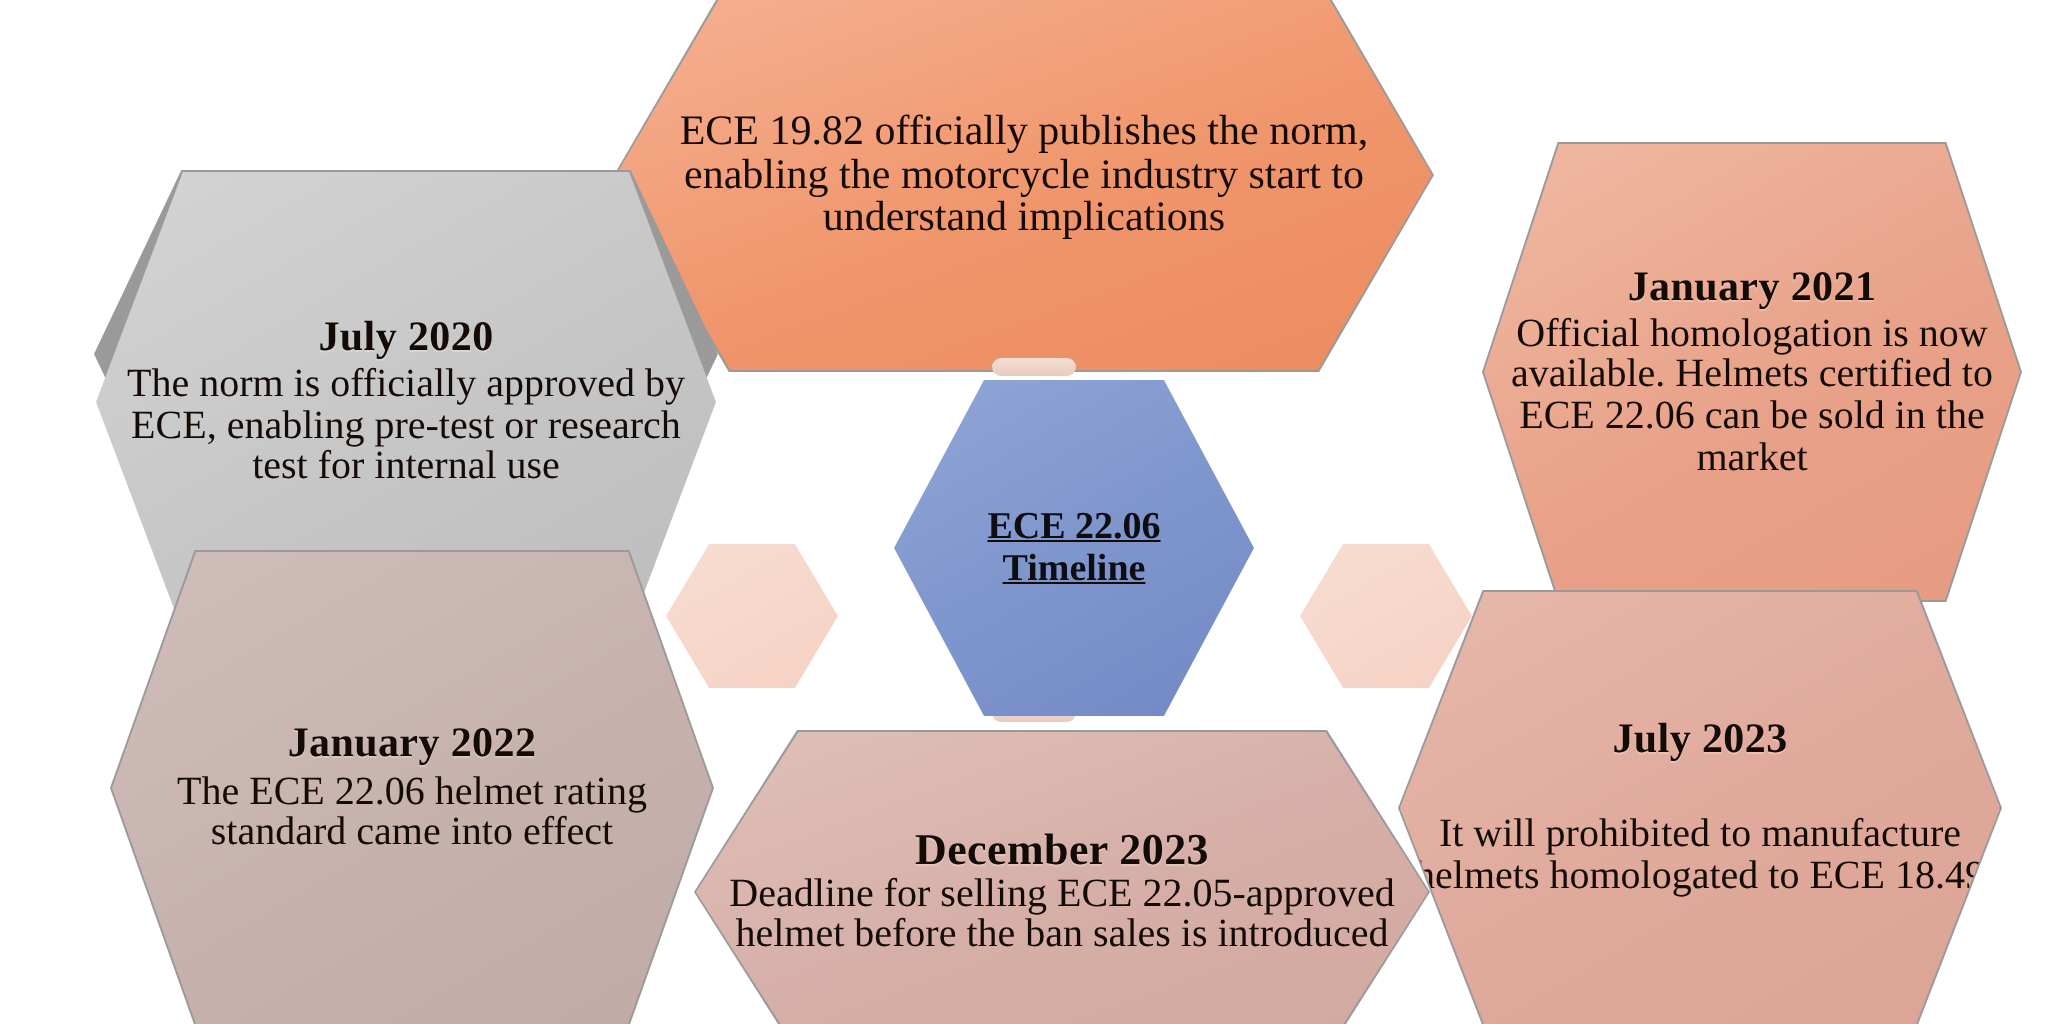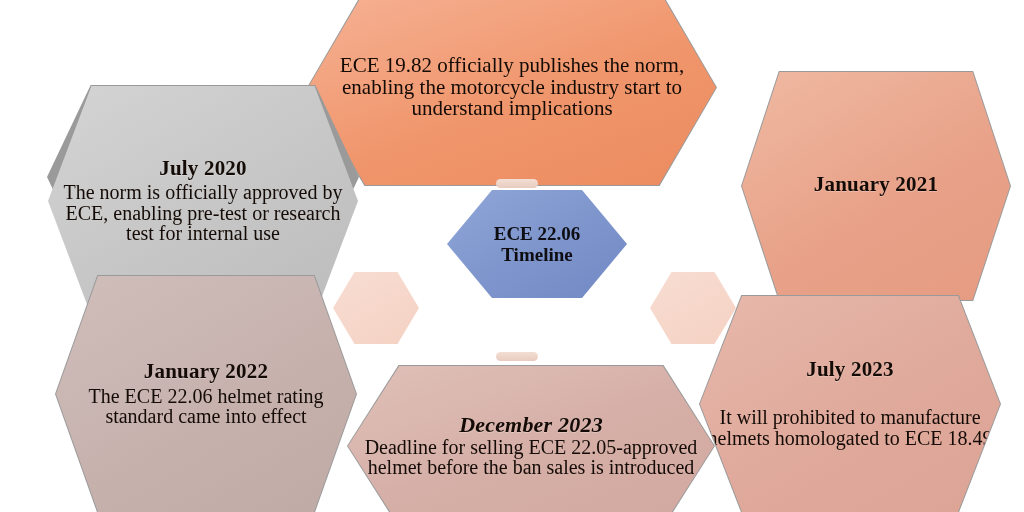--- a/index.html
+++ b/index.html
@@ -80,38 +80,39 @@
     background: linear-gradient(150deg, #d0bebb 0%, #c6b1ad 55%, #c0aaa6 100%);
   }
   #n-jan2022 .hex-date { font-size: 21px; margin-bottom: 3px; }
   #n-jan2022 .hex-body { font-size: 20px; }
 
   
   #n-dec2023 {
     left: 348px; top: 366px; width: 366px; height: 160px;
     background: linear-gradient(160deg, #dfc0b8 0%, #d5aea6 55%, #d2a9a1 100%);
   }
-  #n-dec2023 .hex-date { font-size: 22px; margin-bottom: 0; font-style: italic; }
+  #n-dec2023 .hex-date { font-size: 22px; margin-bottom: 0; }
   #n-dec2023 .hex-body { font-size: 20px; }
 
   
   #n-jul2023 {
     left: 700px; top: 296px; width: 300px; height: 216px;
     background: linear-gradient(150deg, #e7b8ab 0%, #dfa99b 55%, #dca495 100%);
     gap: 24px;
   }
   #n-jul2023 .hex-date { font-size: 21px; margin-bottom: 2px; }
   #n-jul2023 .hex-body { font-size: 20px; }
 
   
   #n-centre {
-    left: 447px; top: 190px; width: 180px; height: 108px;
+    left: 447px; top: 190px; width: 180px; height: 168px;
     background: linear-gradient(150deg, #90a6d8 0%, #7f96cd 50%, #7288c4 100%);
     -webkit-clip-path: polygon(25% 0%, 75% 0%, 100% 50%, 75% 100%, 25% 100%, 0% 50%);
     clip-path: polygon(25% 0%, 75% 0%, 100% 50%, 75% 100%, 25% 100%, 0% 50%);
+    text-decoration: underline;
   }
   #n-centre .hub-title {
     font-size: 19px;
     font-weight: bold;
     line-height: 1.12;
     color: #0d0d12;
   }
 
   
   .hex-small {
@@ -145,20 +146,21 @@
 
   <div class="hex-outline" style="left:47px; top:85px; width:312px; height:184px;"></div>
   <div class="hex" id="n-jul2020">
     <p class="hex-date">July 2020</p>
     <p class="hex-body">The norm is officially approved by ECE, enabling pre-test or research test for internal use</p>
   </div>
 
   <div class="hex-outline" style="left:741px; top:71px; width:270px; height:230px;"></div>
   <div class="hex" id="n-jan2021">
     <p class="hex-date">January 2021</p>
+    <p class="hex-body">Official homologation is now available. Helmets certified to ECE 22.06 can be sold in the market</p>
   </div>
 
   <div class="hex-outline" style="left:55px; top:275px; width:302px; height:238px;"></div>
   <div class="hex" id="n-jan2022">
     <p class="hex-date">January 2022</p>
     <p class="hex-body">The ECE 22.06 helmet rating standard came into effect</p>
   </div>
 
   <div class="hex-outline" style="left:347px; top:365px; width:368px; height:162px;"></div>
   <div class="hex" id="n-dec2023">

